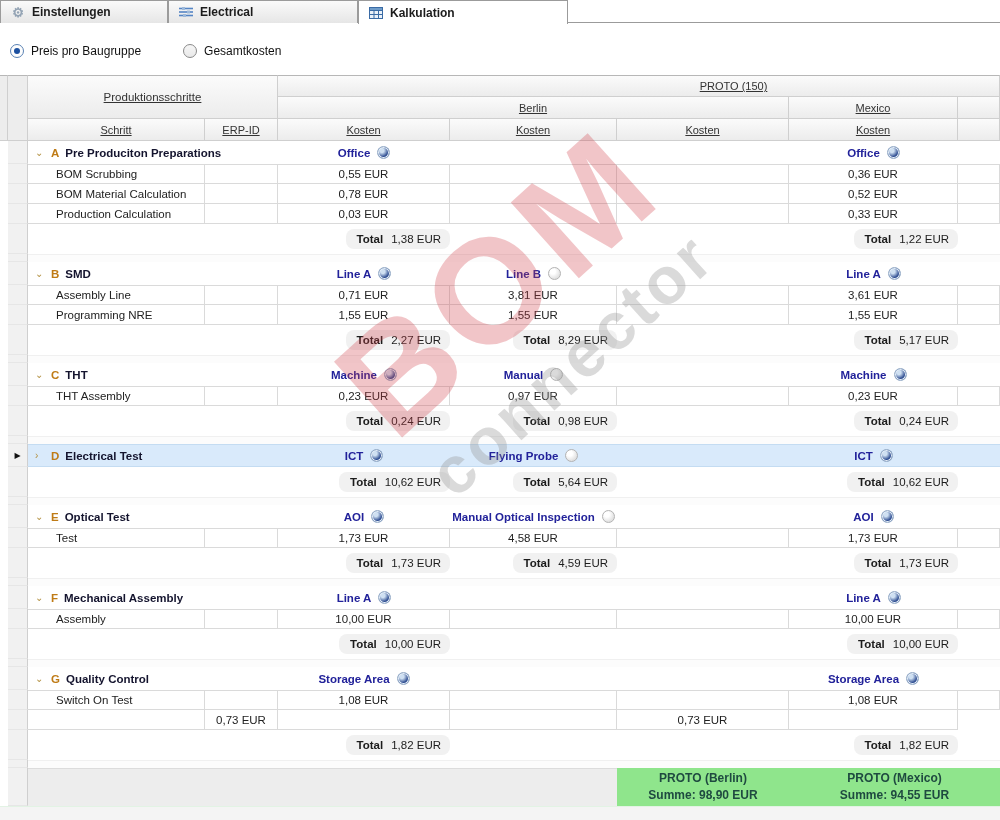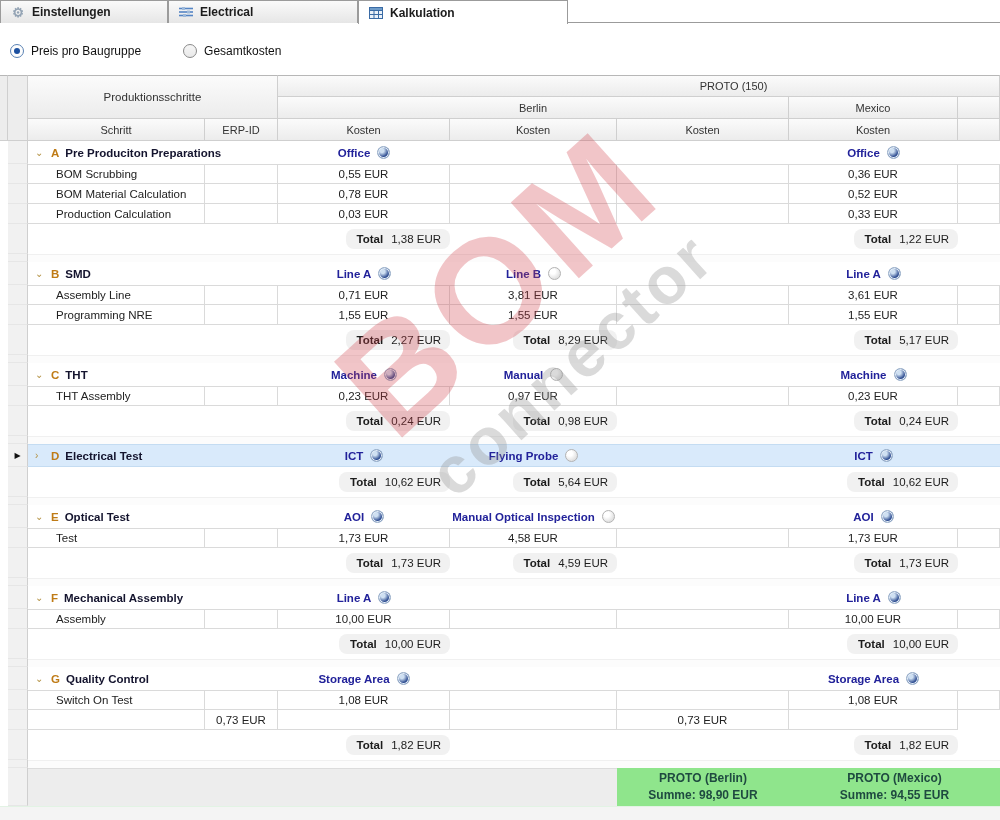--- a/index.html
+++ b/index.html
@@ -22,21 +22,21 @@
   .bigradio { width:14px; height:14px; border-radius:50%; border:1px solid #8a8a8a; background:#fdfdfd; position:relative; }
   .bigradio.on { border-color:#5a82b4; }
   .bigradio.on::after { content:""; position:absolute; left:3px; top:3px; width:6px; height:6px; border-radius:50%; background:#1c50a0; }
   .bigradio.off { background:linear-gradient(#f6f6f6,#e9e9e9); }
 
   
   :root { --cols: 8px 20px 177px 73px 172px 167px 172px 169px 42px; }
   .table { position:absolute; left:0; top:75px; width:1000px; }
   .row { display:grid; grid-template-columns: var(--cols); }
   .hcell { background:linear-gradient(#fbfbfb,#ececec); border-right:1px solid #cfcfcf; border-bottom:1px solid #cfcfcf;
-           display:flex; align-items:center; justify-content:center; font-size:11px; color:#333; }
+           display:flex; align-items:center; justify-content:center; font-size:11px; color:#333;text-decoration:underline; }
   .hdr-top { border-top:1px solid #b7b7b7; }
   .hgut { background:#ededed; border-right:1px solid #cfcfcf; border-bottom:1px solid #cfcfcf; }
 
   
   .g8  { background:#fff; }
   .g20 { background:#f1f1f1; border-right:1px solid #cfcfcf; border-bottom:1px solid #e6e6e6; display:flex; align-items:center; justify-content:center; }
   .cur-arrow { color:#111; font-size:8px; }
 
   
   .grow { height:23px; }

